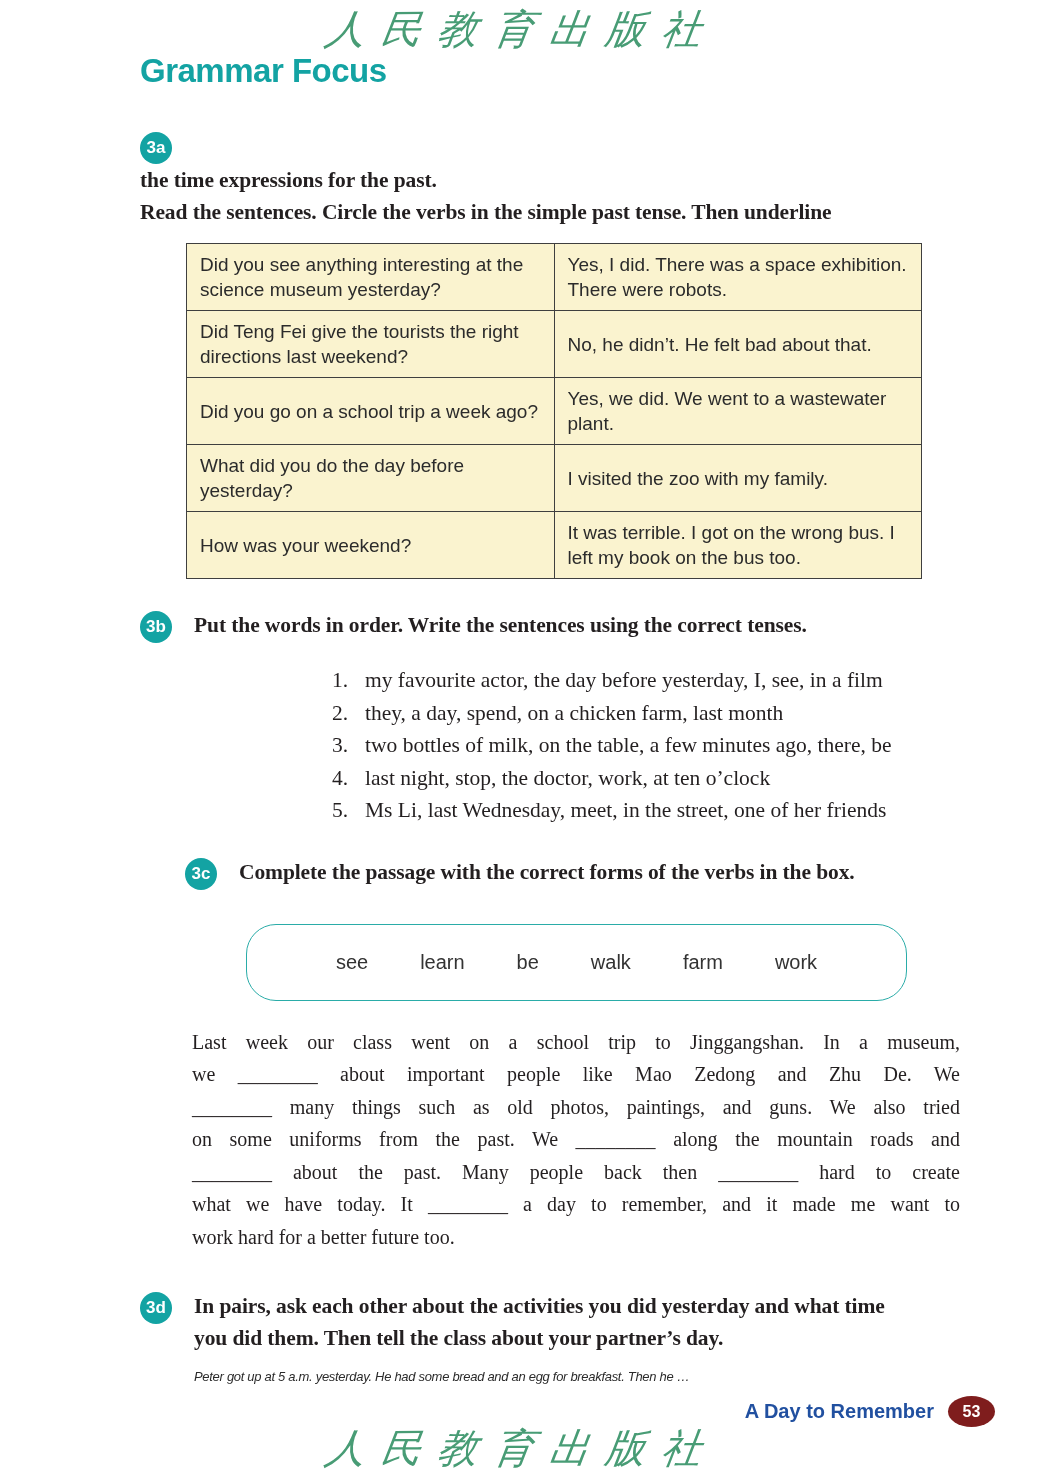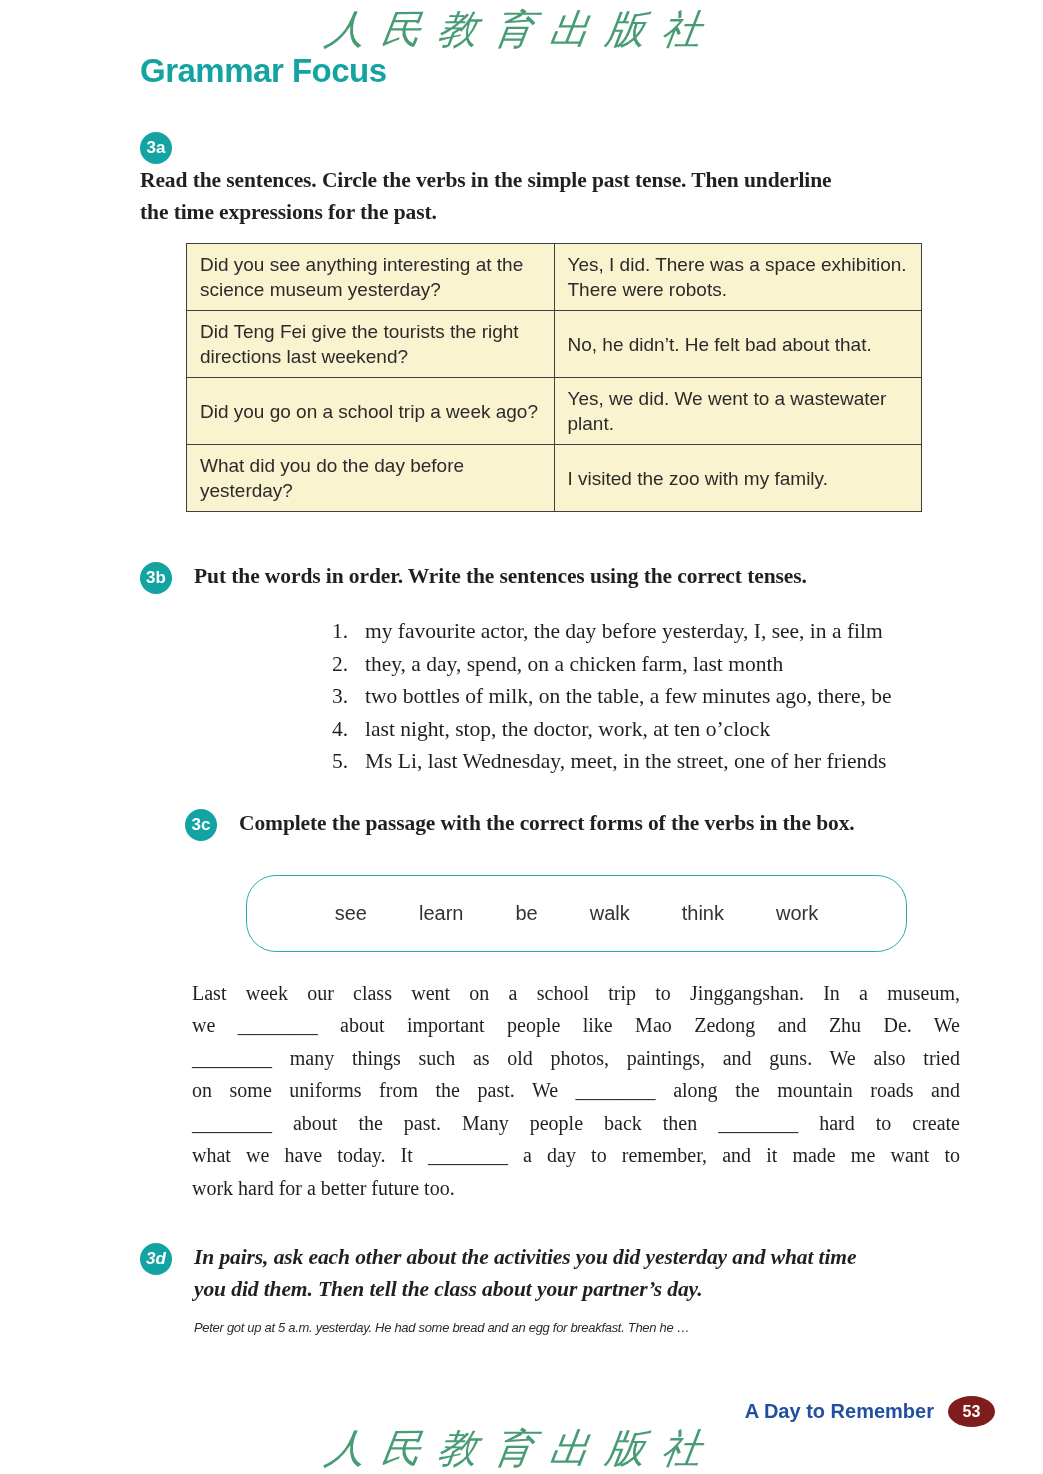--- a/index.html
+++ b/index.html
@@ -72,21 +72,21 @@
     color: #2b2b2b;
   }
   table.qa td {
     border: 1.3px solid #3f3f3f;
     width: 50%;
     padding: 8px 13px;
     height: 66px;
     vertical-align: middle;
   }
 
-  .act-b { margin-top: 48px; }
+  .act-b { margin-top: 30px; }
   .word-list { margin: 21px 0 0 192px; font-size: 21.5px; }
   .word-item { display: flex; line-height: 32.5px; }
   .word-item .num { width: 33px; flex: 0 0 auto; }
 
   .act-c { margin-top: 29px; margin-left: 45px; }
   .word-box {
     width: 661px;
     height: 77px;
     margin: 34px 0 0 106px;
     border: 1.6px solid #2aaca8;
@@ -101,21 +101,21 @@
   }
 
   .passage { margin: 25px 0 0 52px; width: 768px; font-size: 20px; }
   .passage .pline {
     line-height: 32.5px;
     text-align: justify;
     text-align-last: justify;
   }
   .passage .pline.last { text-align-last: left; }
 
-  .act-d { margin-top: 37px; font-style: italic; }
+  .act-d { margin-top: 37px; }
   .example {
     margin: 15px 0 0 54px;
     font-family: "Liberation Sans", sans-serif;
     font-style: italic;
     font-size: 13px;
     letter-spacing: -0.3px;
     color: #2b2b2b;
   }
 
   .footer {
@@ -151,42 +151,46 @@
 
   <div class="watermark top">人民教育出版社</div>
 
   <div class="content">
 
     <div class="page-title">Grammar Focus</div>
 
     <div class="activity act-a">
       <div class="badge">3a</div>
       <div class="instruction">
+        <div>the time expressions for the past.</div>
         <div>Read the sentences. Circle the verbs in the simple past tense. Then underline</div>
-        <div>the time expressions for the past.</div>
       </div>
     </div>
 
     <table class="qa">
       <tbody>
         <tr>
           <td>Did you see anything interesting at the science museum yesterday?</td>
           <td>Yes, I did. There was a space exhibition. There were robots.</td>
         </tr>
         <tr>
           <td>Did Teng Fei give the tourists the right directions last weekend?</td>
           <td>No, he didn’t. He felt bad about that.</td>
         </tr>
         <tr>
           <td>Did you go on a school trip a week ago?</td>
           <td>Yes, we did. We went to a wastewater plant.</td>
         </tr>
         <tr>
           <td>What did you do the day before yesterday?</td>
           <td>I visited the zoo with my family.</td>
+        </tr>
+        <tr>
+          <td>How was your weekend?</td>
+          <td>It was terrible. I got on the wrong bus. I left my book on the bus too.</td>
         </tr>
       </tbody>
     </table>
 
     <div class="activity act-b">
       <div class="badge">3b</div>
       <div class="instruction">Put the words in order. Write the sentences using the correct tenses.</div>
     </div>
 
     <div class="word-list">
@@ -215,21 +219,21 @@
     <div class="activity act-c">
       <div class="badge">3c</div>
       <div class="instruction">Complete the passage with the correct forms of the verbs in the box.</div>
     </div>
 
     <div class="word-box">
       <span>see</span>
       <span>learn</span>
       <span>be</span>
       <span>walk</span>
-      <span>think</span>
+      <span>farm</span>
       <span>work</span>
     </div>
 
     <div class="passage">
       <div class="pline">Last week our class went on a school trip to Jinggangshan. In a museum,</div>
       <div class="pline">we ________ about important people like Mao Zedong and Zhu De. We</div>
       <div class="pline">________ many things such as old photos, paintings, and guns. We also tried</div>
       <div class="pline">on some uniforms from the past. We ________ along the mountain roads and</div>
       <div class="pline">________ about the past. Many people back then ________ hard to create</div>
       <div class="pline">what we have today. It ________ a day to remember, and it made me want to</div>

